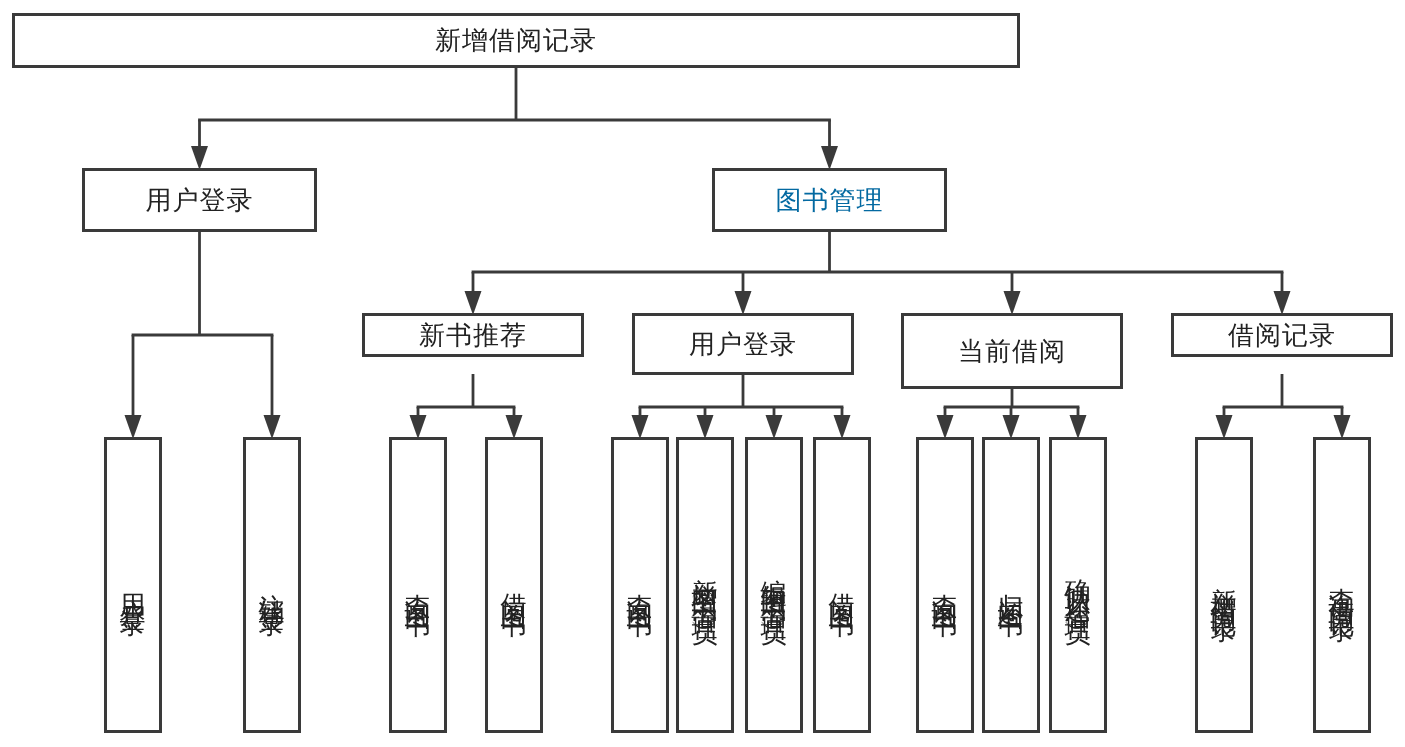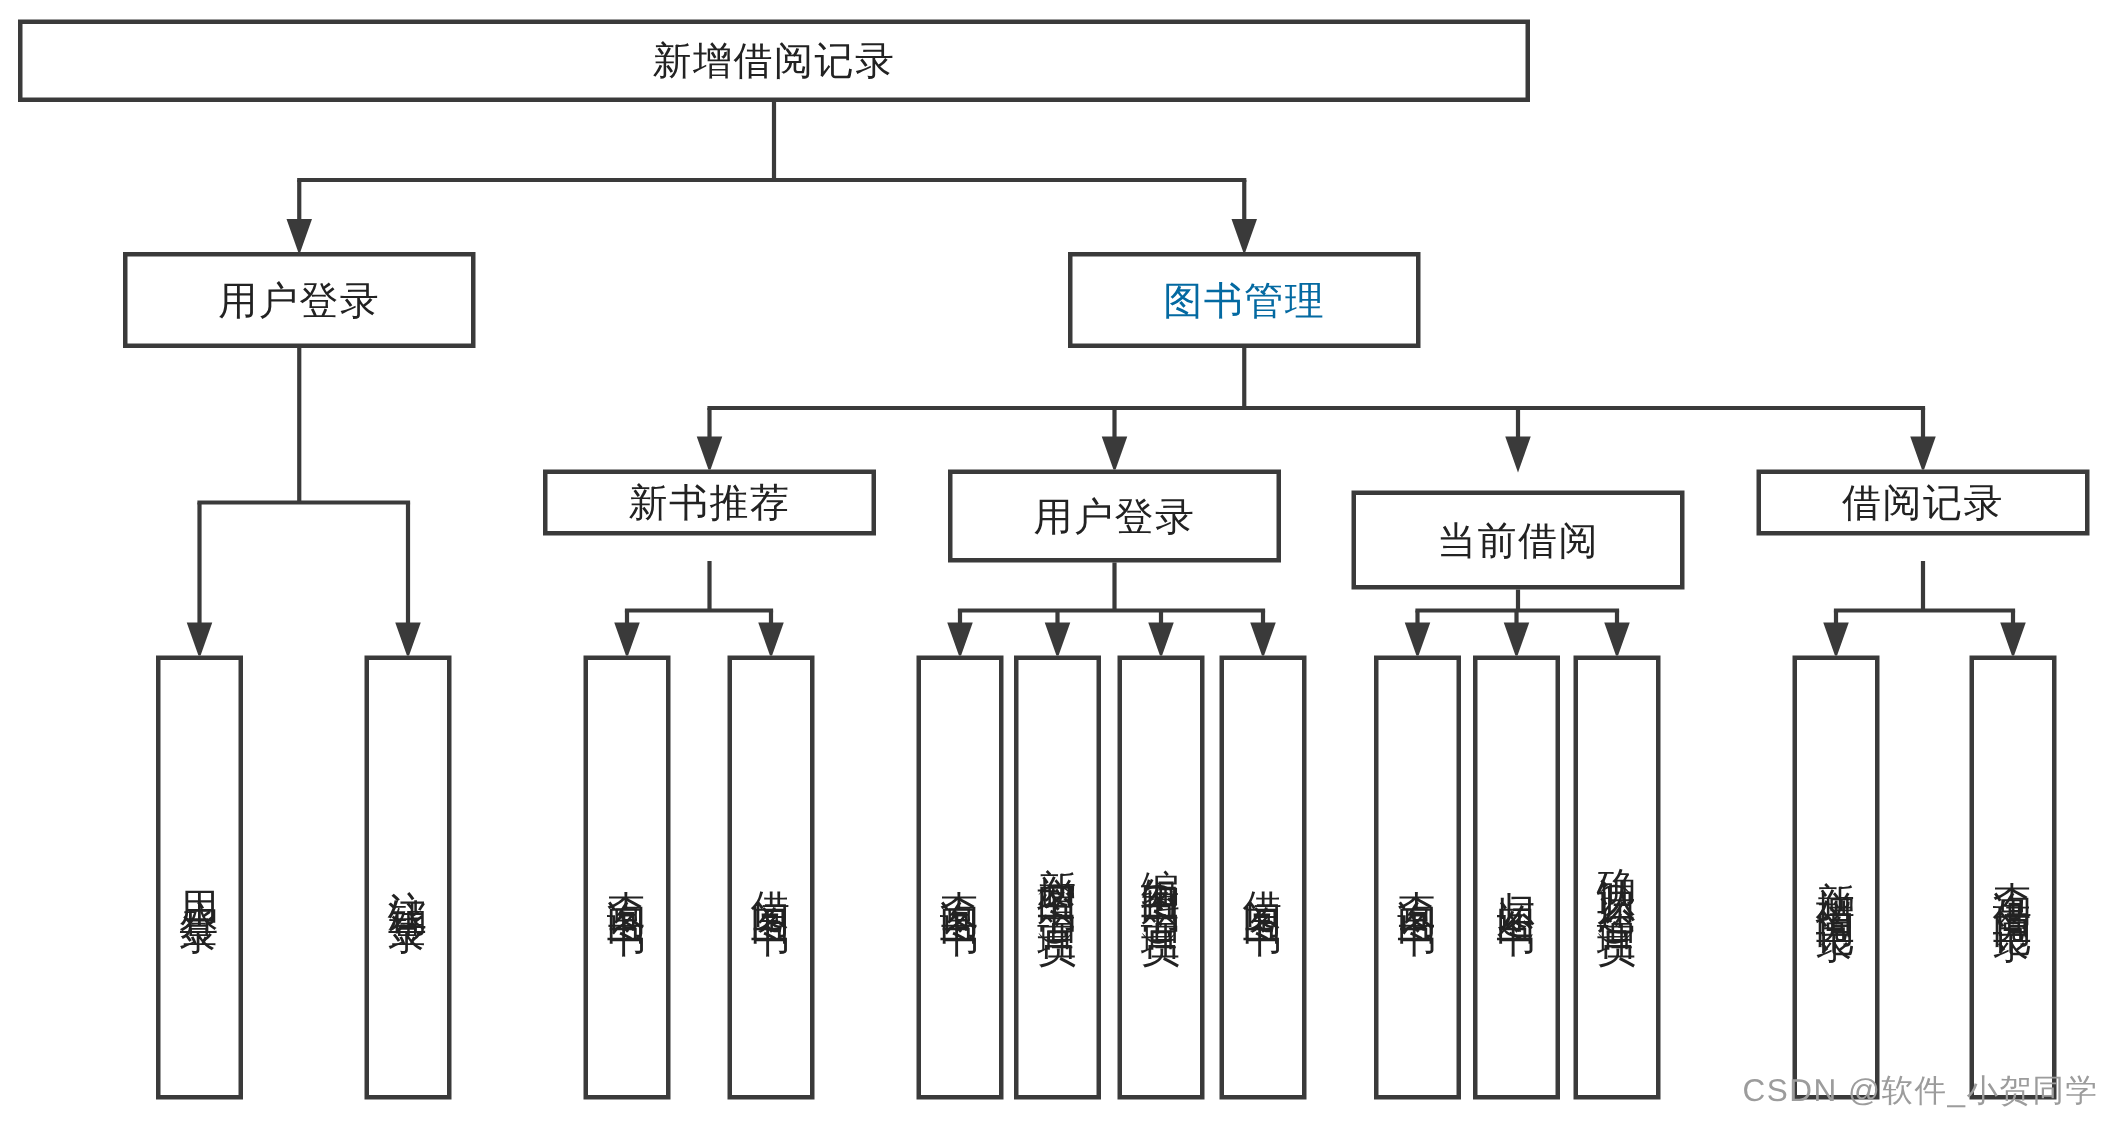--- a/index.html
+++ b/index.html
@@ -119,21 +119,21 @@
       </div>
       <div class="node horizontal" style="left: 712px; top: 168px; width: 235px; height: 64px; border-color: rgb(58, 58, 58); color: #0369a1;">
         <span>图书管理</span>
       </div>
       <div class="node horizontal" style="left: 362px; top: 313px; width: 222px; height: 44px; border-color: rgb(58, 58, 58); color: rgb(34, 34, 34);">
         <span>新书推荐</span>
       </div>
       <div class="node horizontal" style="left: 632px; top: 313px; width: 222px; height: 62px; border-color: rgb(58, 58, 58); color: rgb(34, 34, 34);">
         <span>用户登录</span>
       </div>
-      <div class="node horizontal" style="left: 901px; top: 327px; width: 222px; height: 66px; border-color: rgb(58, 58, 58); color: rgb(34, 34, 34);">
+      <div class="node horizontal" style="left: 901px; top: 313px; width: 222px; height: 76px; border-color: rgb(58, 58, 58); color: rgb(34, 34, 34);">
         <span>当前借阅</span>
       </div>
       <div class="node horizontal" style="left: 1171px; top: 313px; width: 222px; height: 44px; border-color: rgb(58, 58, 58); color: rgb(34, 34, 34);">
         <span>借阅记录</span>
       </div>
       <div class="node vertical" style="left: 104px; top: 437px; width: 58px; height: 296px; border-color: rgb(58, 58, 58); color: rgb(34, 34, 34);">
         <span>用户登录</span>
       </div>
       <div class="node vertical" style="left: 243px; top: 437px; width: 58px; height: 296px; border-color: rgb(58, 58, 58); color: rgb(34, 34, 34);">
         <span>注销登录</span>
@@ -165,14 +165,13 @@
       <div class="node vertical" style="left: 1049px; top: 437px; width: 58px; height: 296px; border-color: rgb(58, 58, 58); color: rgb(34, 34, 34);">
         <span>确认归还（管理员）</span>
       </div>
       <div class="node vertical" style="left: 1195px; top: 437px; width: 58px; height: 296px; border-color: rgb(58, 58, 58); color: rgb(34, 34, 34);">
         <span>新增借阅记录</span>
       </div>
       <div class="node vertical" style="left: 1313px; top: 437px; width: 58px; height: 296px; border-color: rgb(58, 58, 58); color: rgb(34, 34, 34);">
         <span>查询借阅记录</span>
       </div>
     </div>
-  <div class="watermark" style="color: rgb(156, 156, 156);">CSDN @软件_小贺同学</div>
 </div>
 
 </body></html>

